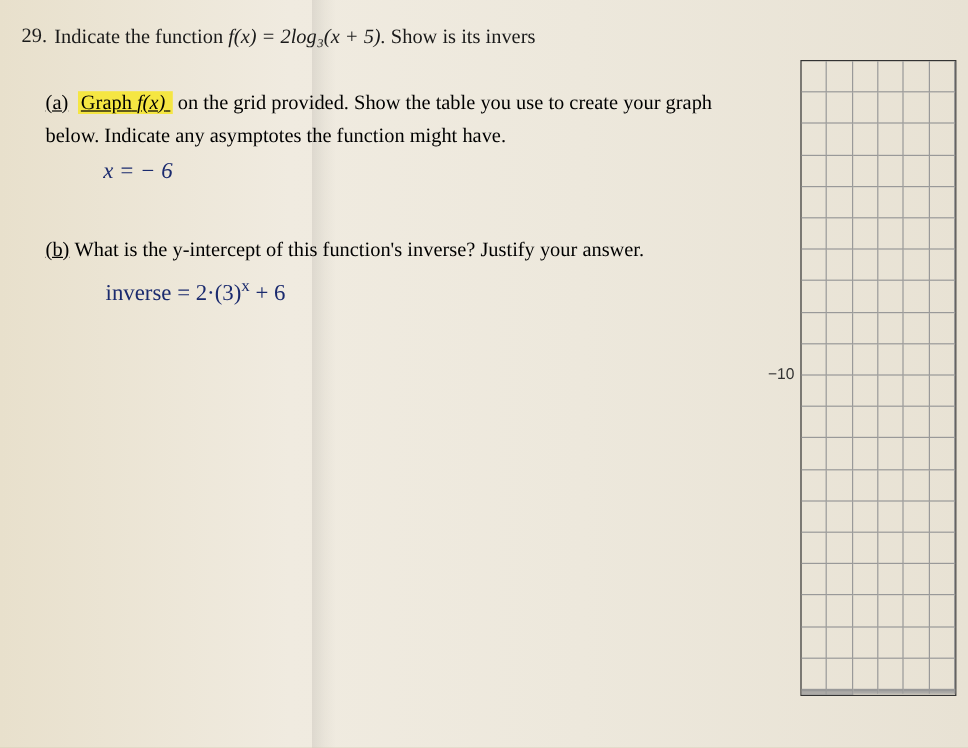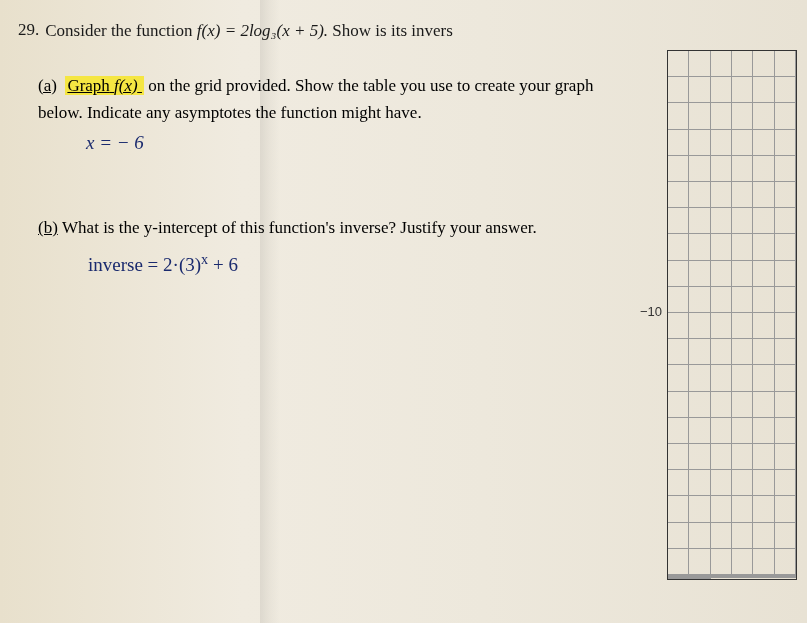--- a/index.html
+++ b/index.html
@@ -128,21 +128,21 @@
       font-family: 'Segoe UI', Arial, sans-serif;
       font-size: 19px;
       margin-top: 6px;
       margin-left: 50px;
       color: #1a1a1a;
       font-style: italic;
     }
 
     
     .part-b {
-      margin-top: 60px;
+      margin-top: 40px;
       margin-left: 20px;
     }
 
     .part-b-text {
       font-size: 17px;
       line-height: 1.6;
       max-width: 560px;
     }
 
     .handwritten {
@@ -321,21 +321,21 @@
         <div class="grid-cell"></div>
         <div class="grid-cell"></div>
       </div>
   </div>
 
   <div class="content">
 
     <div class="question-header">
       <span class="question-number">29.</span>
       <span class="question-text">
-        <span>Consider the function</span>&nbsp;<span class="math-inline italic">f(x) = 2log₃(x + 5).</span>&nbsp;<span>Show is its invers</span>
+        <span>Indicate the function</span>&nbsp;<span class="math-inline italic">f(x) = 2log₃(x + 5).</span>&nbsp;<span>Show is its invers</span>
       </span>
     </div>
 
     <div class="part-a">
       <div class="part-a-text">
         <span class="part-label underline">(a)</span>&nbsp;
         <span class="highlight underline">
           <span>Graph</span>&nbsp;<span class="italic">f(x)</span>
         </span>&nbsp;<span>on the grid provided. Show the table you use to create your graph below.</span>&nbsp;<span>Indicate any asymptotes the function might have.</span>
       </div>

